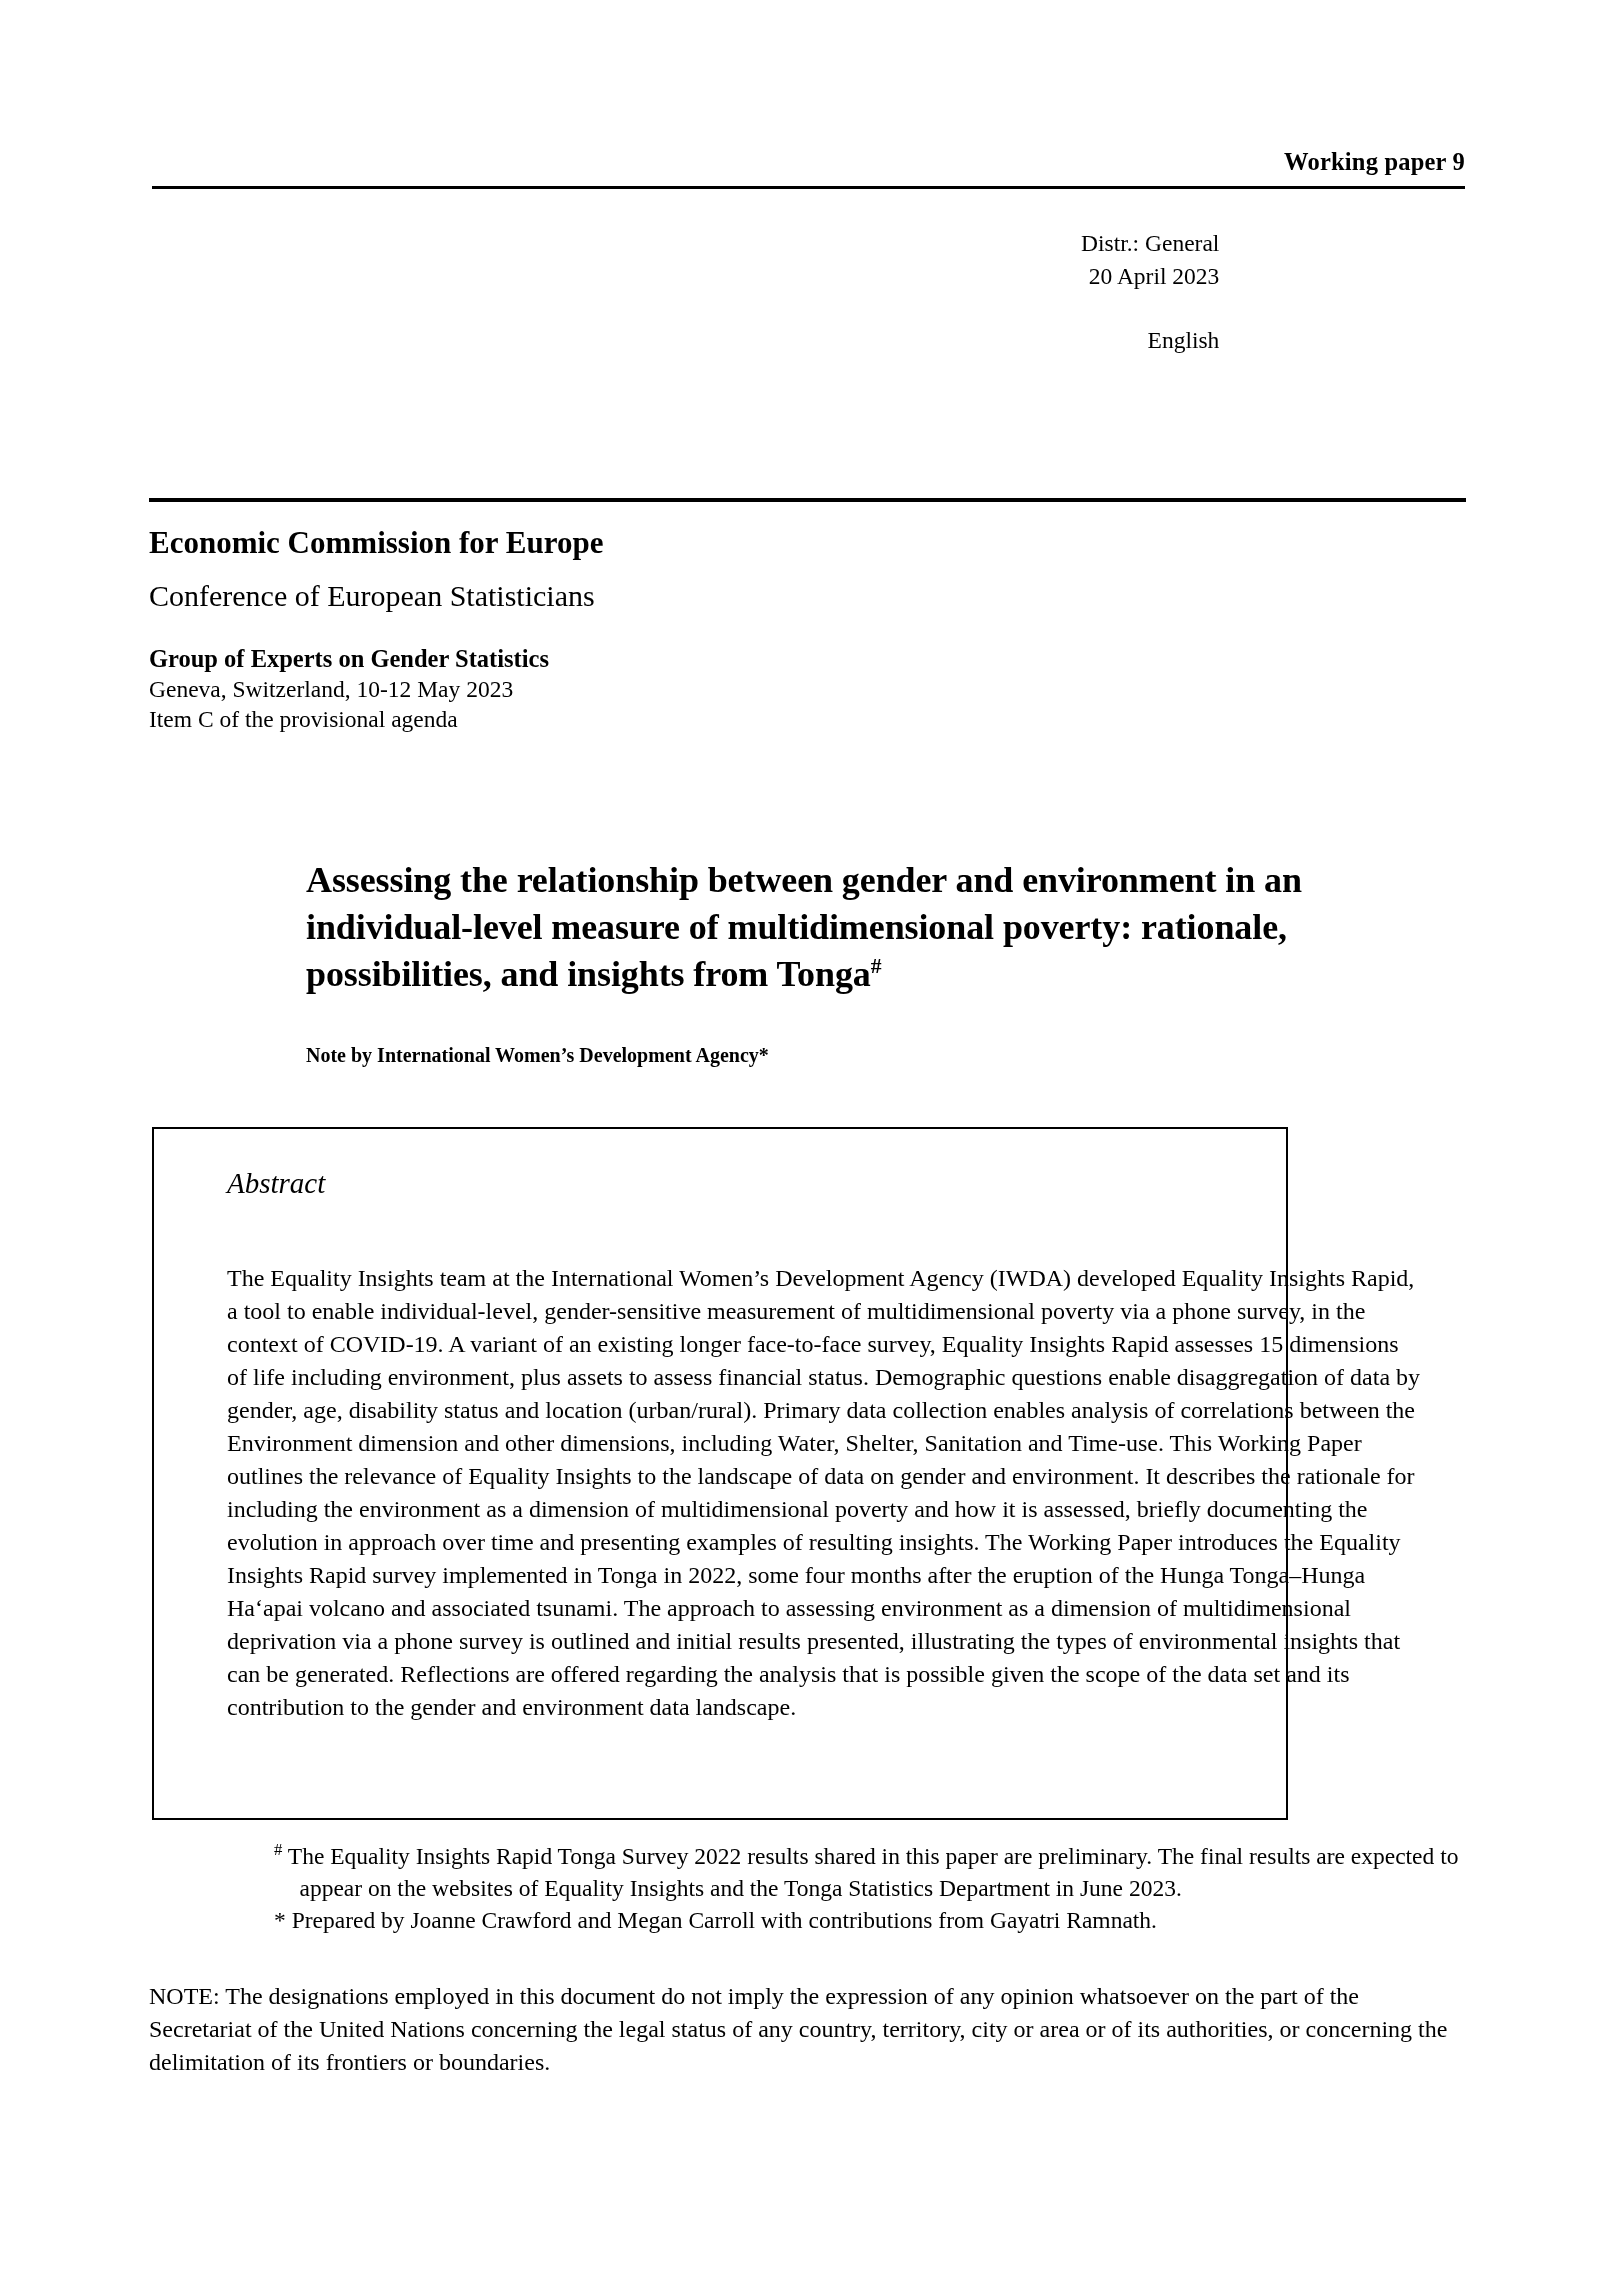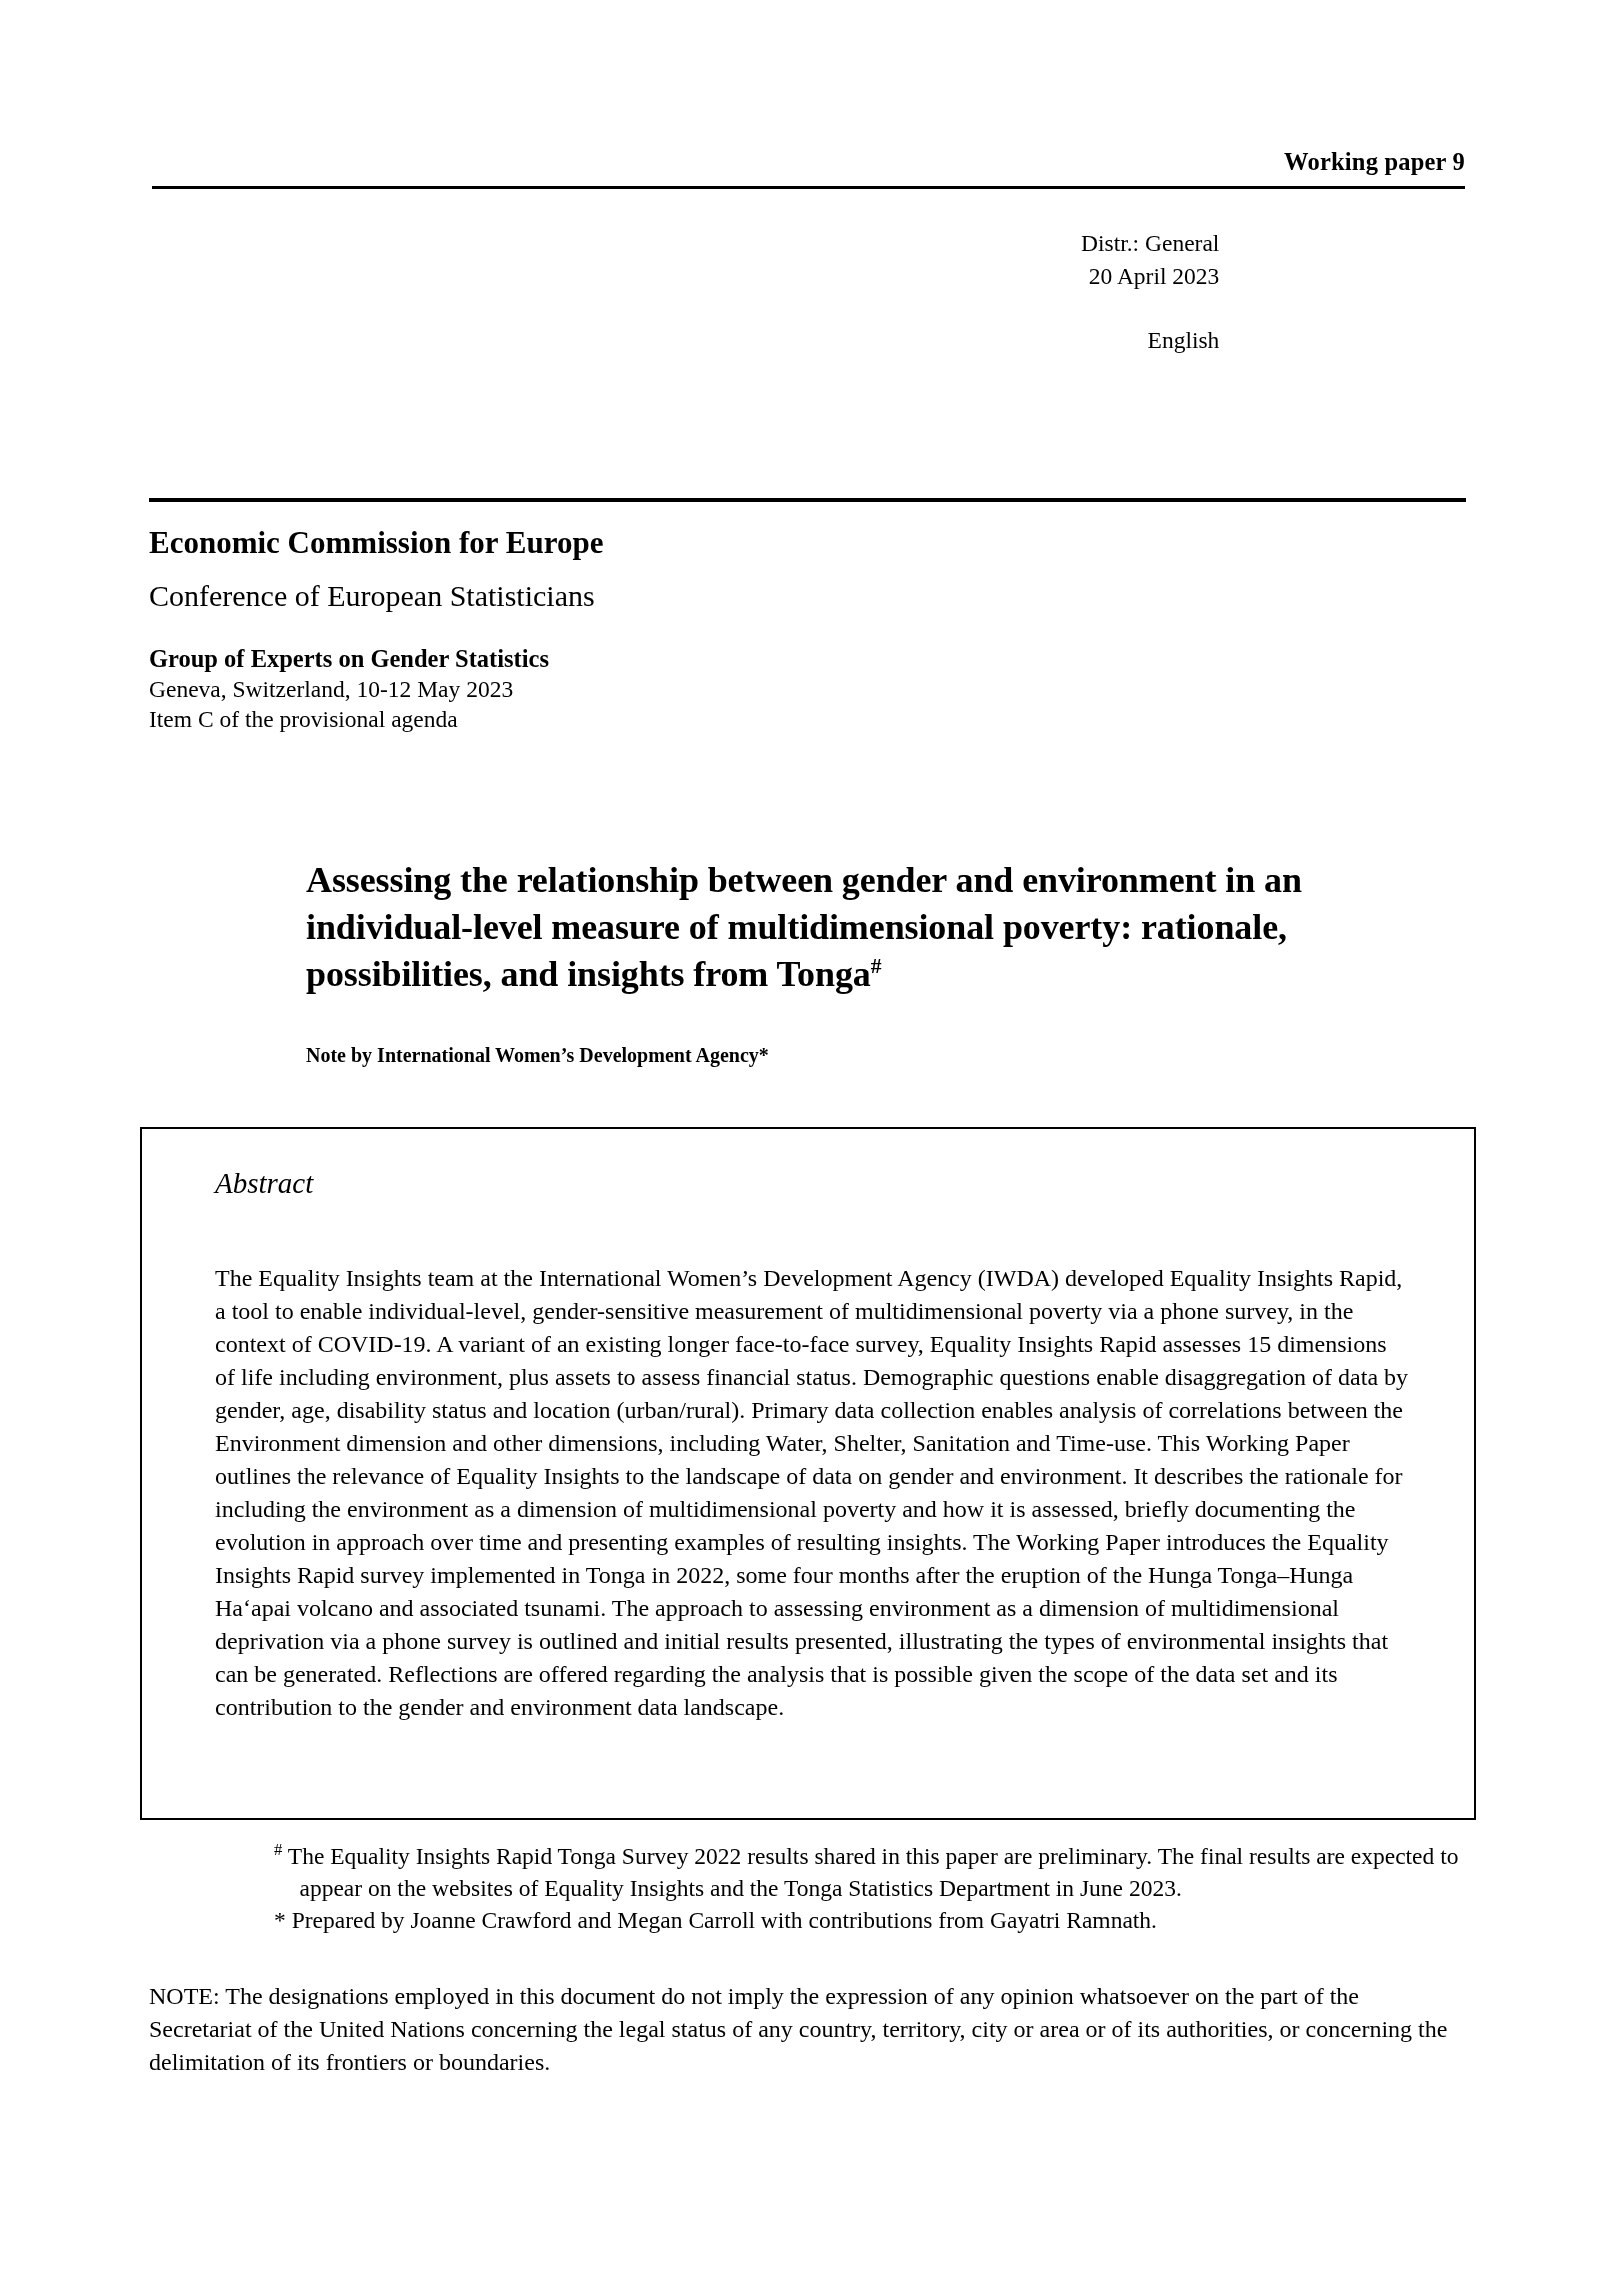--- a/index.html
+++ b/index.html
@@ -118,23 +118,23 @@
   .note-by {
     margin-top: 41px;
     font-weight: bold;
     font-size: 20px;
     line-height: 33px;
   }
 
   
   .abstract-box {
     position: absolute;
-    left: 140px;
+    left: 152px;
     top: 1127px;
-    width: 1336px;
+    width: 1136px;
     height: 693px;
     border: 2.9px solid #000000;
     box-sizing: border-box;
   }
   .abstract-heading {
     position: absolute;
     left: 73px;
     top: 37px;
     font-style: italic;
     font-size: 29px;

